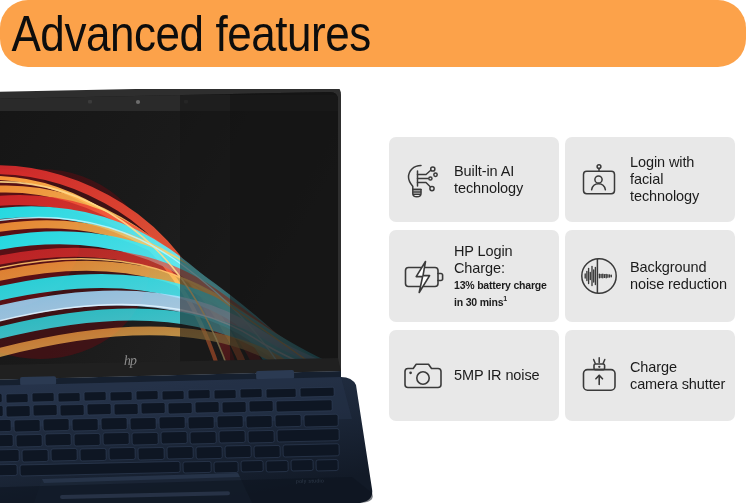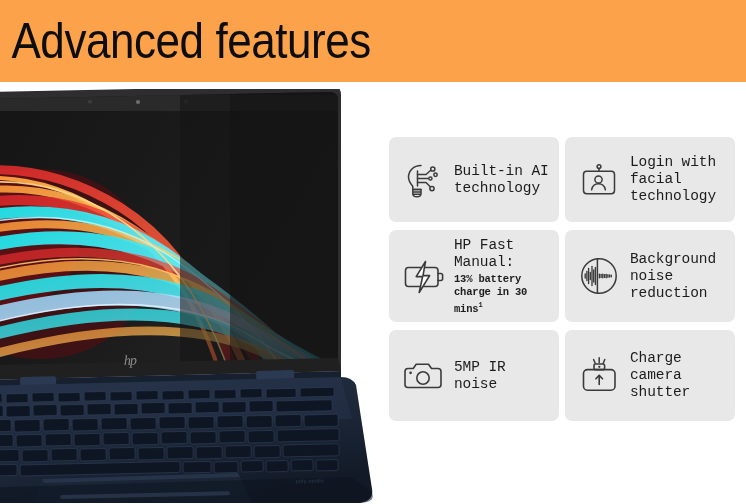--- a/index.html
+++ b/index.html
@@ -6,23 +6,23 @@
   body{
     width:746px;height:504px;
     background:#ffffff;
     font-family:"Liberation Sans","DejaVu Sans",sans-serif;
     overflow:hidden;
     position:relative;
   }
 
   
   #header-banner{
-    position:absolute;left:0;top:0;width:746px;height:82px;
+    position:absolute;left:0;top:0;width:746px;height:67px;
     background:#fca24a;
-    display:flex;align-items:center;
+    display:flex;align-items:center;border-radius:28px;
   }
   #page-title{
     margin:0;
     padding-left:13px;
     font-family:"Liberation Sans","DejaVu Sans",sans-serif;
     font-size:50px;
     line-height:50px;
     font-weight:400;
     color:#0d0d0d;
     letter-spacing:-0.5px;
@@ -40,21 +40,20 @@
 
   
   #feature-grid{
     position:absolute;left:389px;top:137px;
     width:346px;
     display:grid;
     grid-template-columns:170px 170px;
     grid-template-rows:85px 92px 91px;
     column-gap:6px;
     row-gap:8px;
-    font-family:Liberation Mono, monospace;
   }
   .feature-card{
     background:#e8e8e8;
     border-radius:7px;
     display:flex;
     align-items:center;
     padding:0 8px 0 10px;
     box-sizing:border-box;
     overflow:hidden;
   }
@@ -336,21 +335,21 @@
 
   <div class="feature-card">
     <div class="feature-icon">
       <svg width="46" height="46" viewBox="0 0 46 46" fill="none" stroke="#3a3a3a" stroke-width="1.6" stroke-linecap="round" stroke-linejoin="round">
         <path d="M5.5 17.5 A3 3 0 0 1 8.5 14.5 L35 14.5 A3 3 0 0 1 38 17.5 L38 30.5 A3 3 0 0 1 35 33.5 L8.5 33.5 A3 3 0 0 1 5.5 30.5 Z"></path>
         <path d="M38 20.5 L41 20.5 A1.6 1.6 0 0 1 42.6 22.1 L42.6 25.9 A1.6 1.6 0 0 1 41 27.5 L38 27.5"></path>
         <path d="M25.5 8.5 L16.2 23.6 L22.6 23.6 L19.2 39.5 L29.6 22.6 L23 22.6 Z" fill="#ffffff"></path>
       </svg>
     </div>
     <div class="feature-text">
-      <div class="feature-title">HP Fast Manual:</div>
+      <div class="feature-title">HP Login Charge:</div>
       <div class="feature-sub"><span>13% battery charge in 30 mins</span><sup>1</sup></div>
     </div>
   </div>
 
   <div class="feature-card">
     <div class="feature-icon">
       <svg width="46" height="46" viewBox="0 0 46 46" fill="none" stroke="#3a3a3a" stroke-width="1.5" stroke-linecap="round">
         <circle cx="23" cy="23" r="17.2" stroke-width="1.5"></circle>
         <path d="M21.4 6.2 L21.4 39.8" stroke-width="1.5"></path>
 

